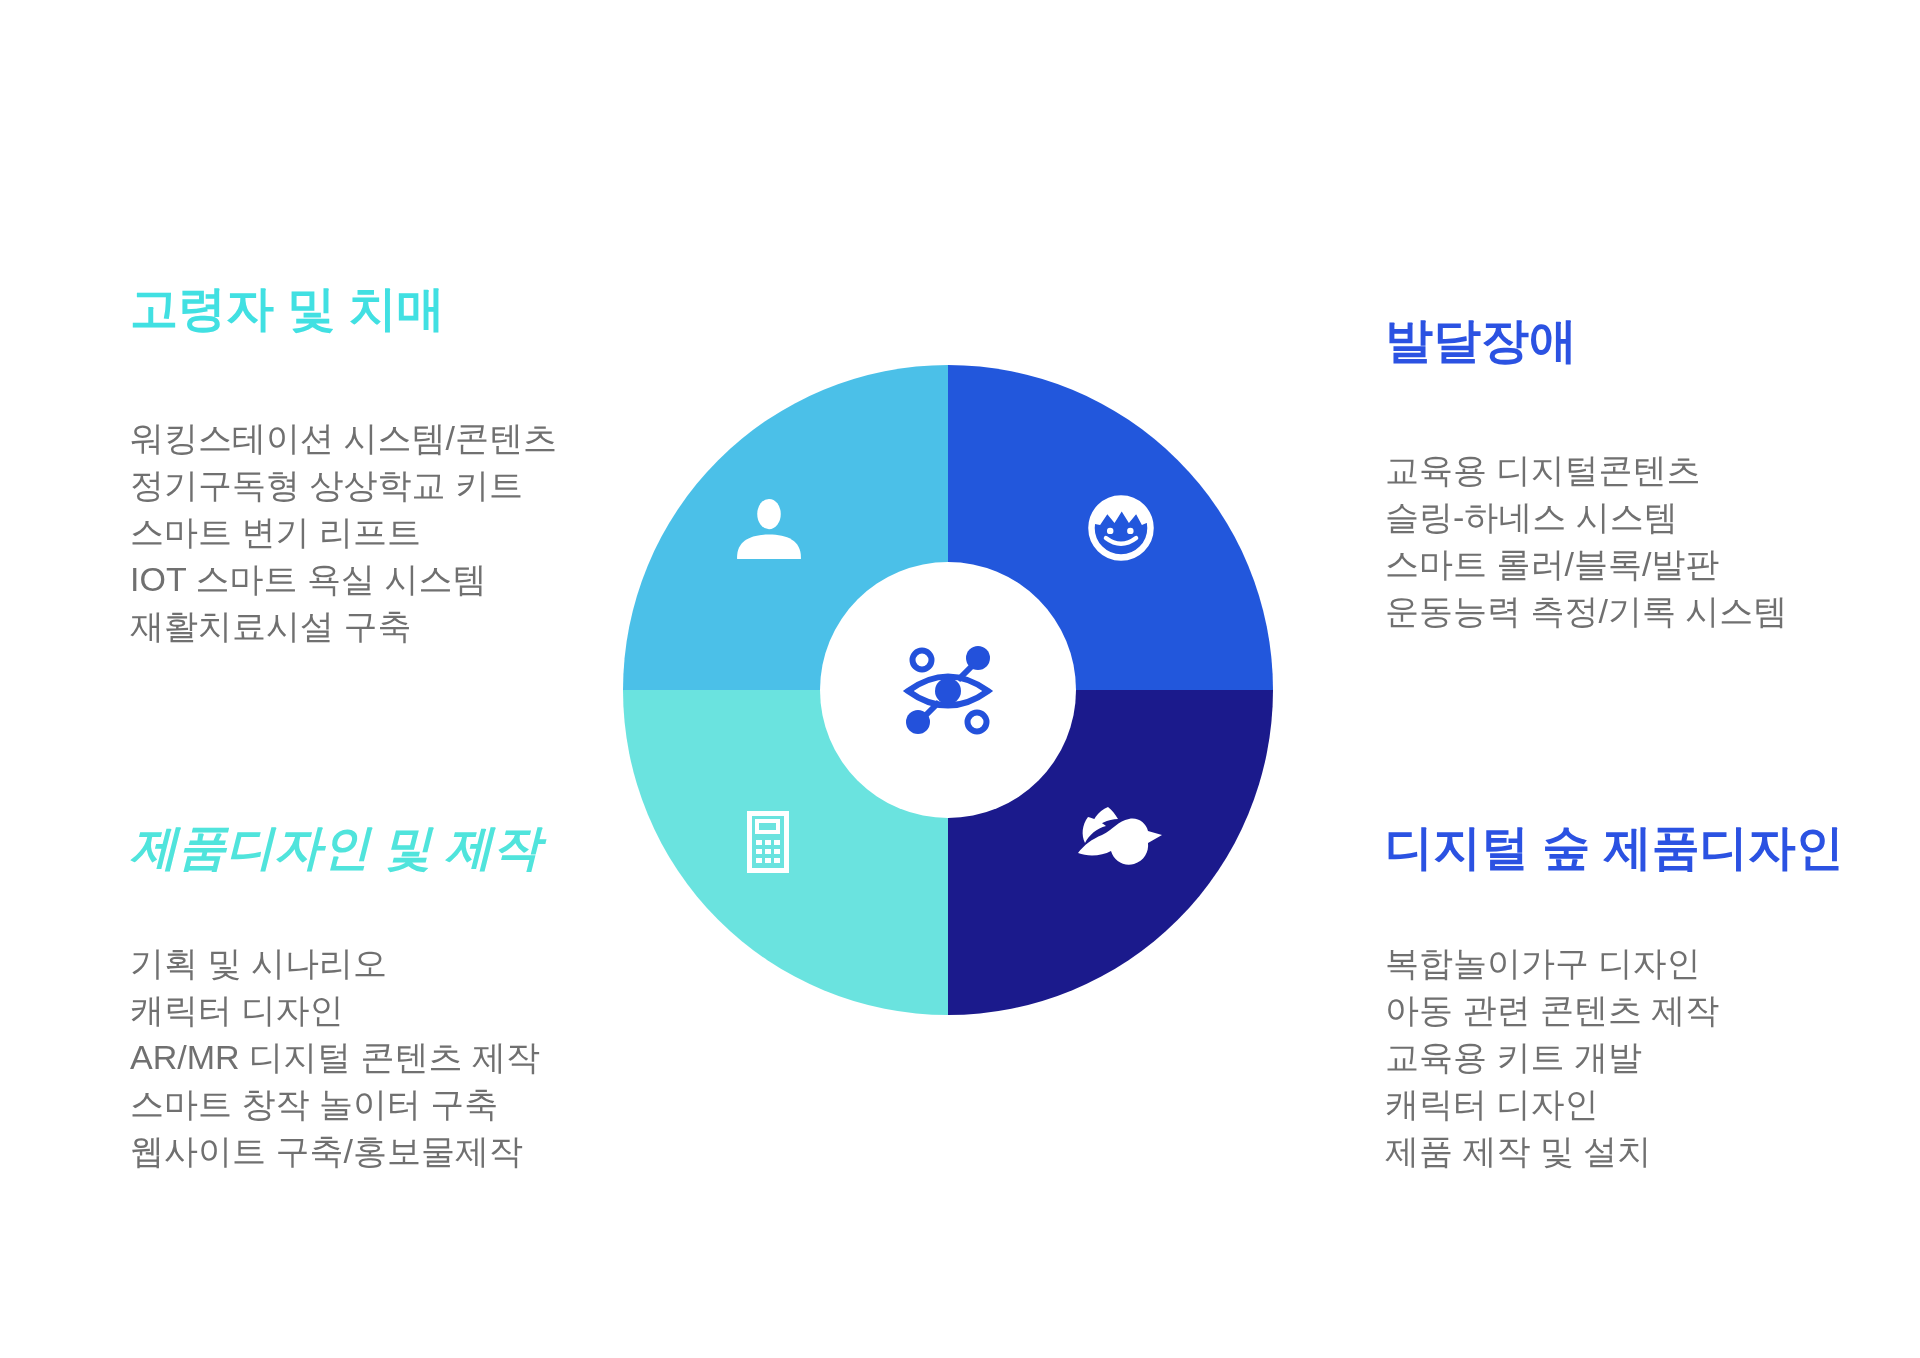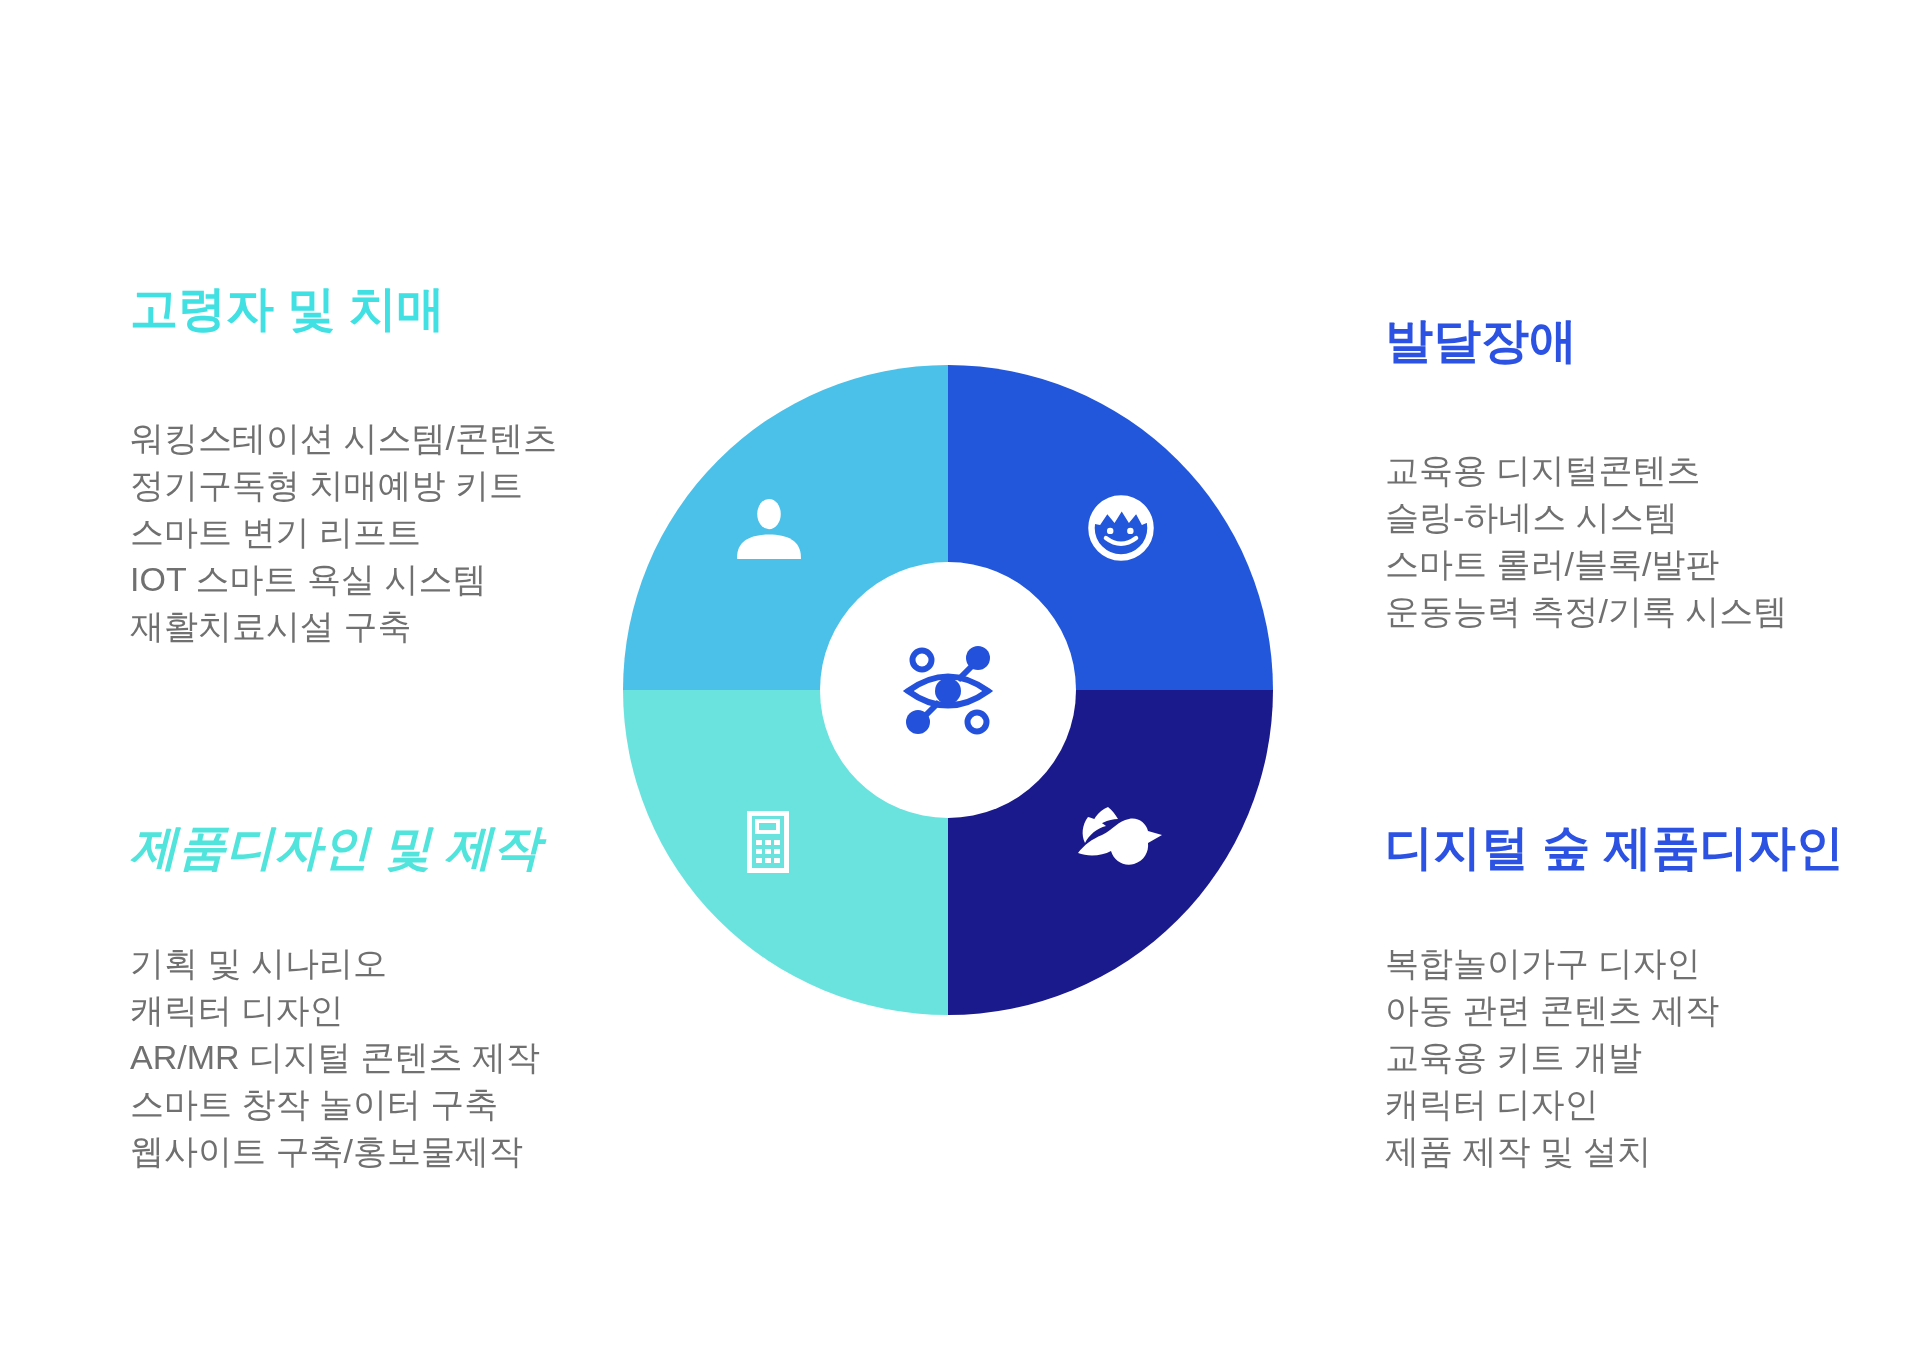--- a/index.html
+++ b/index.html
@@ -40,21 +40,21 @@
 </style>
 </head>
 <body>
 
 <div class="canvas">
 
   <section class="text-block tb-top pos-tl">
     <h2 class="title c-cyan">고령자 및 치매</h2>
     <div class="items">
         <div>워킹스테이션 시스템/콘텐츠</div>
-        <div>정기구독형 치매예방 키트</div>
+        <div>정기구독형 상상학교 키트</div>
         <div>스마트 변기 리프트</div>
         <div>IOT 스마트 욕실 시스템</div>
         <div>재활치료시설 구축</div>
       </div>
   </section>
 
   <section class="text-block tb-top pos-tr">
     <h2 class="title c-blue">발달장애</h2>
     <div class="items">
         <div>교육용 디지털콘텐츠</div>

